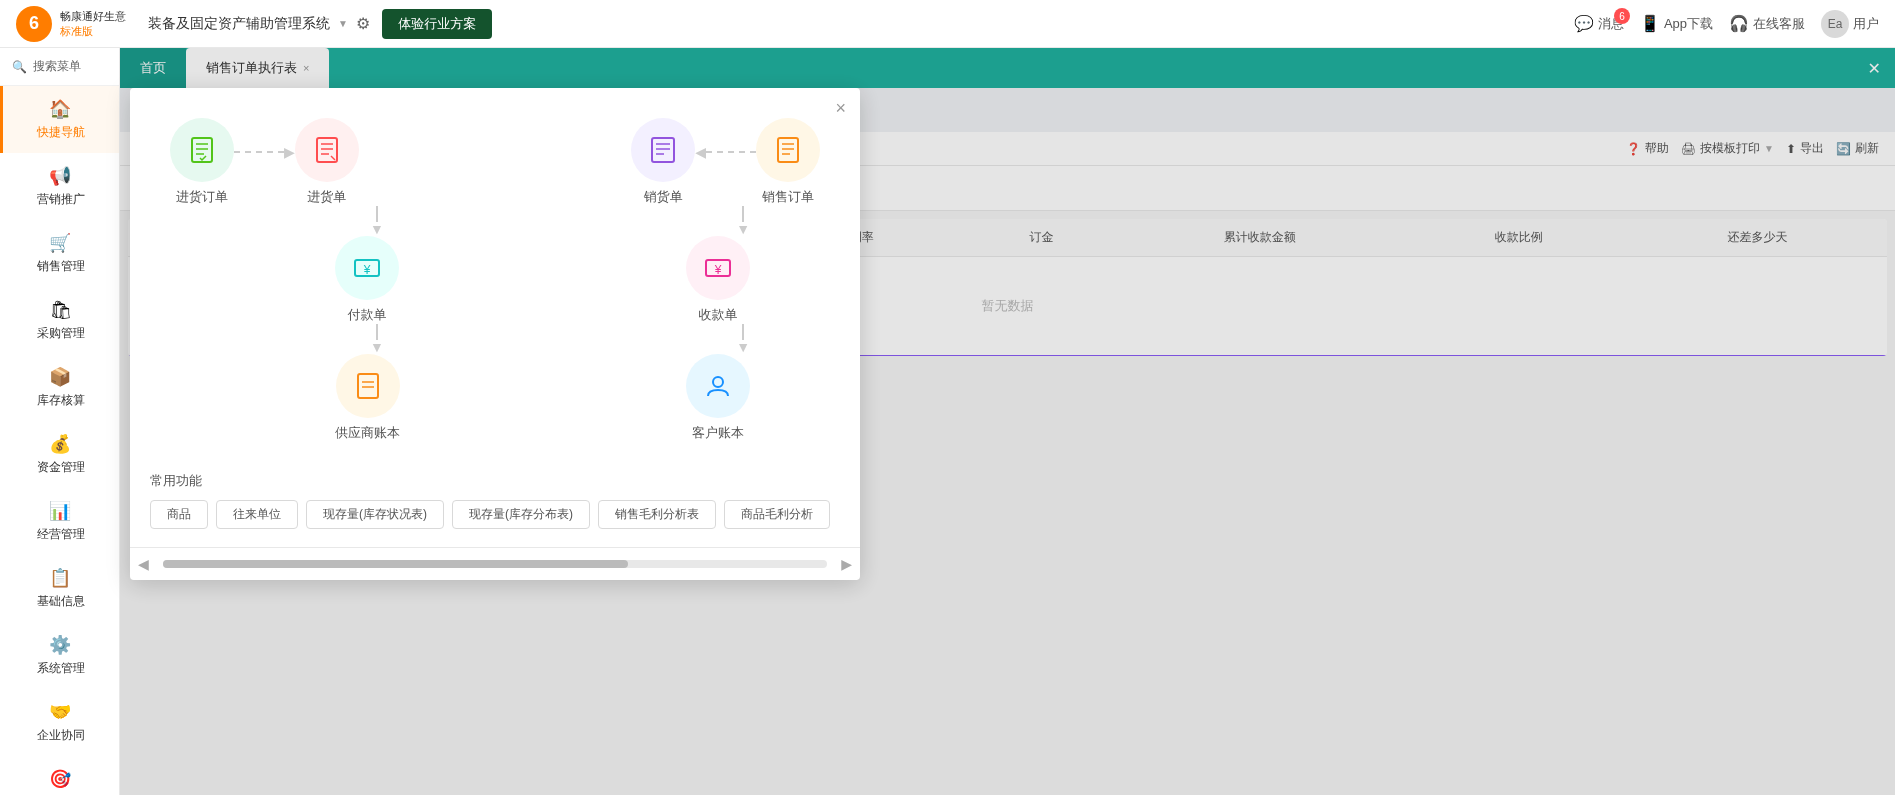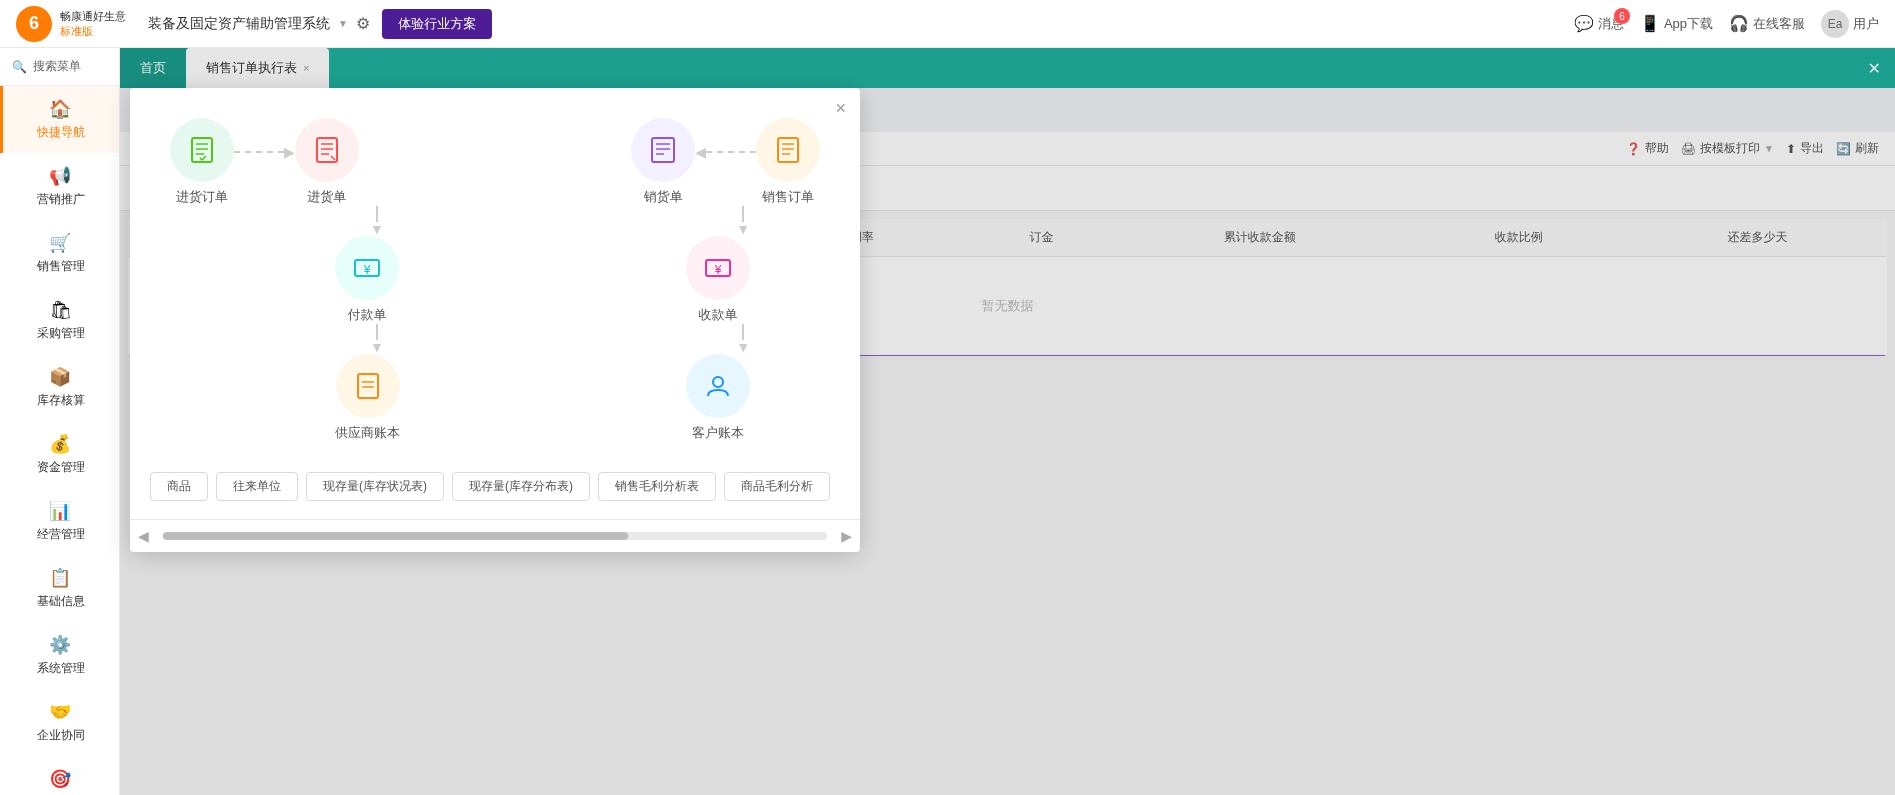--- a/index.html
+++ b/index.html
@@ -57,21 +57,21 @@
       height: 16px;
       font-size: 10px;
       display: flex;
       align-items: center;
       justify-content: center;
       position: absolute;
       top: -6px;
       right: -6px;
     }
     .btn-trial {
-      background: #4c1d95;
+      background: #14532d;
       color: #fff;
       border: none;
       border-radius: 4px;
       padding: 6px 16px;
       cursor: pointer;
       font-size: 13px;
     }
     .settings-icon {
       color: #666;
       font-size: 16px;
@@ -642,20 +642,21 @@
                     <circle cx="16" cy="12" r="5" fill="none" stroke="#1890ff" stroke-width="2"></circle>
                     <path d="M6 26 Q6 20 16 20 Q26 20 26 26" fill="none" stroke="#1890ff" stroke-width="2"></path>
                   </svg>
               </div>
               <span class="flow-label">客户账本</span>
             </div>
           </div>
         </div>
 
         <div class="common-func">
+          <div class="common-func-title">常用功能</div>
           <div class="func-btns">
             <button class="func-btn">商品</button>
             <button class="func-btn">往来单位</button>
             <button class="func-btn">现存量(库存状况表)</button>
             <button class="func-btn">现存量(库存分布表)</button>
             <button class="func-btn">销售毛利分析表</button>
             <button class="func-btn">商品毛利分析</button>
           </div>
         </div>
 

